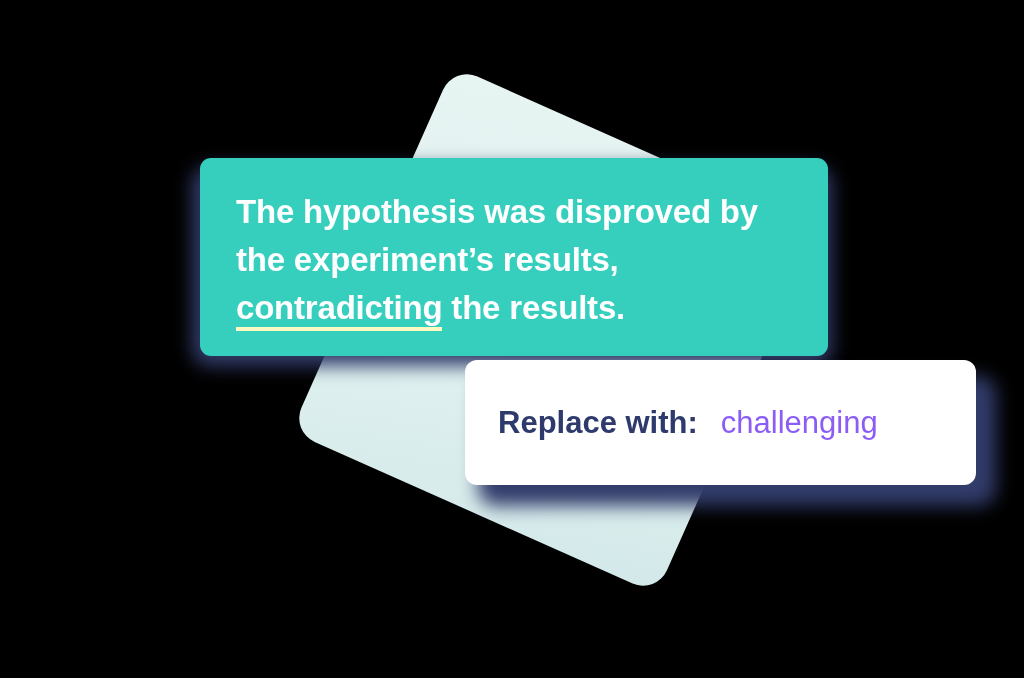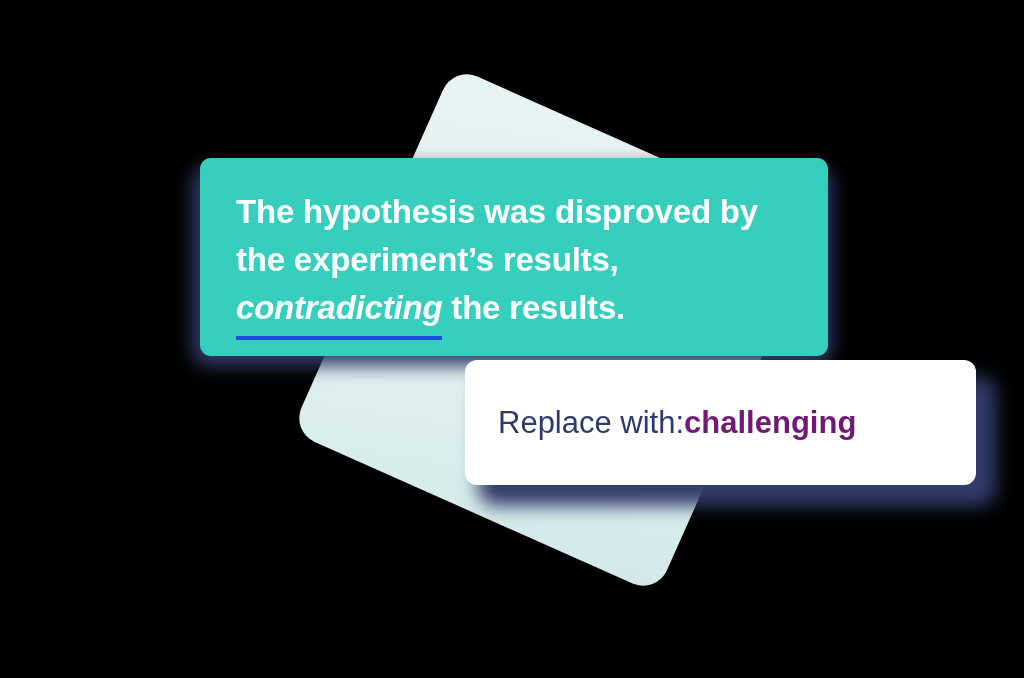--- a/index.html
+++ b/index.html
@@ -65,23 +65,22 @@
   }
   .teal-text {
     margin: 0;
     color: #FFFFFF;
     font-size: 33px;
     font-weight: bold;
     line-height: 48px;
     letter-spacing: -0.2px;
   }
   .underlined {
-    border-bottom: 4px solid #1d4ed8;
-    padding-bottom: 10px;
-    font-style: italic;
+    border-bottom: 4px solid #fef9c3;
+    padding-bottom: 1px;
   }
 
   
   .white-shadow {
     left: 478px;
     top: 376px;
     width: 518px;
     height: 130px;
     border-radius: 18px;
   }
@@ -99,26 +98,26 @@
     padding-left: 33px;
   }
   .replace-line {
     margin: 0;
     font-size: 31px;
     line-height: 36px;
     white-space: nowrap;
   }
   .replace-label {
     color: #2D3A6B;
-    font-weight: normal;
+    font-weight: bold;
   }
   .replace-word {
-    color: #701a75;
-    font-weight: bold;
-    margin-left: 0;
+    color: #8b5cf6;
+    font-weight: normal;
+    margin-left: 23px;
   }
 </style>
 </head>
 <body>
 
 <div id="stage">
 
   <div class="mint-square"></div>
 
   <div class="shadow-navy teal-shadow"></div>

